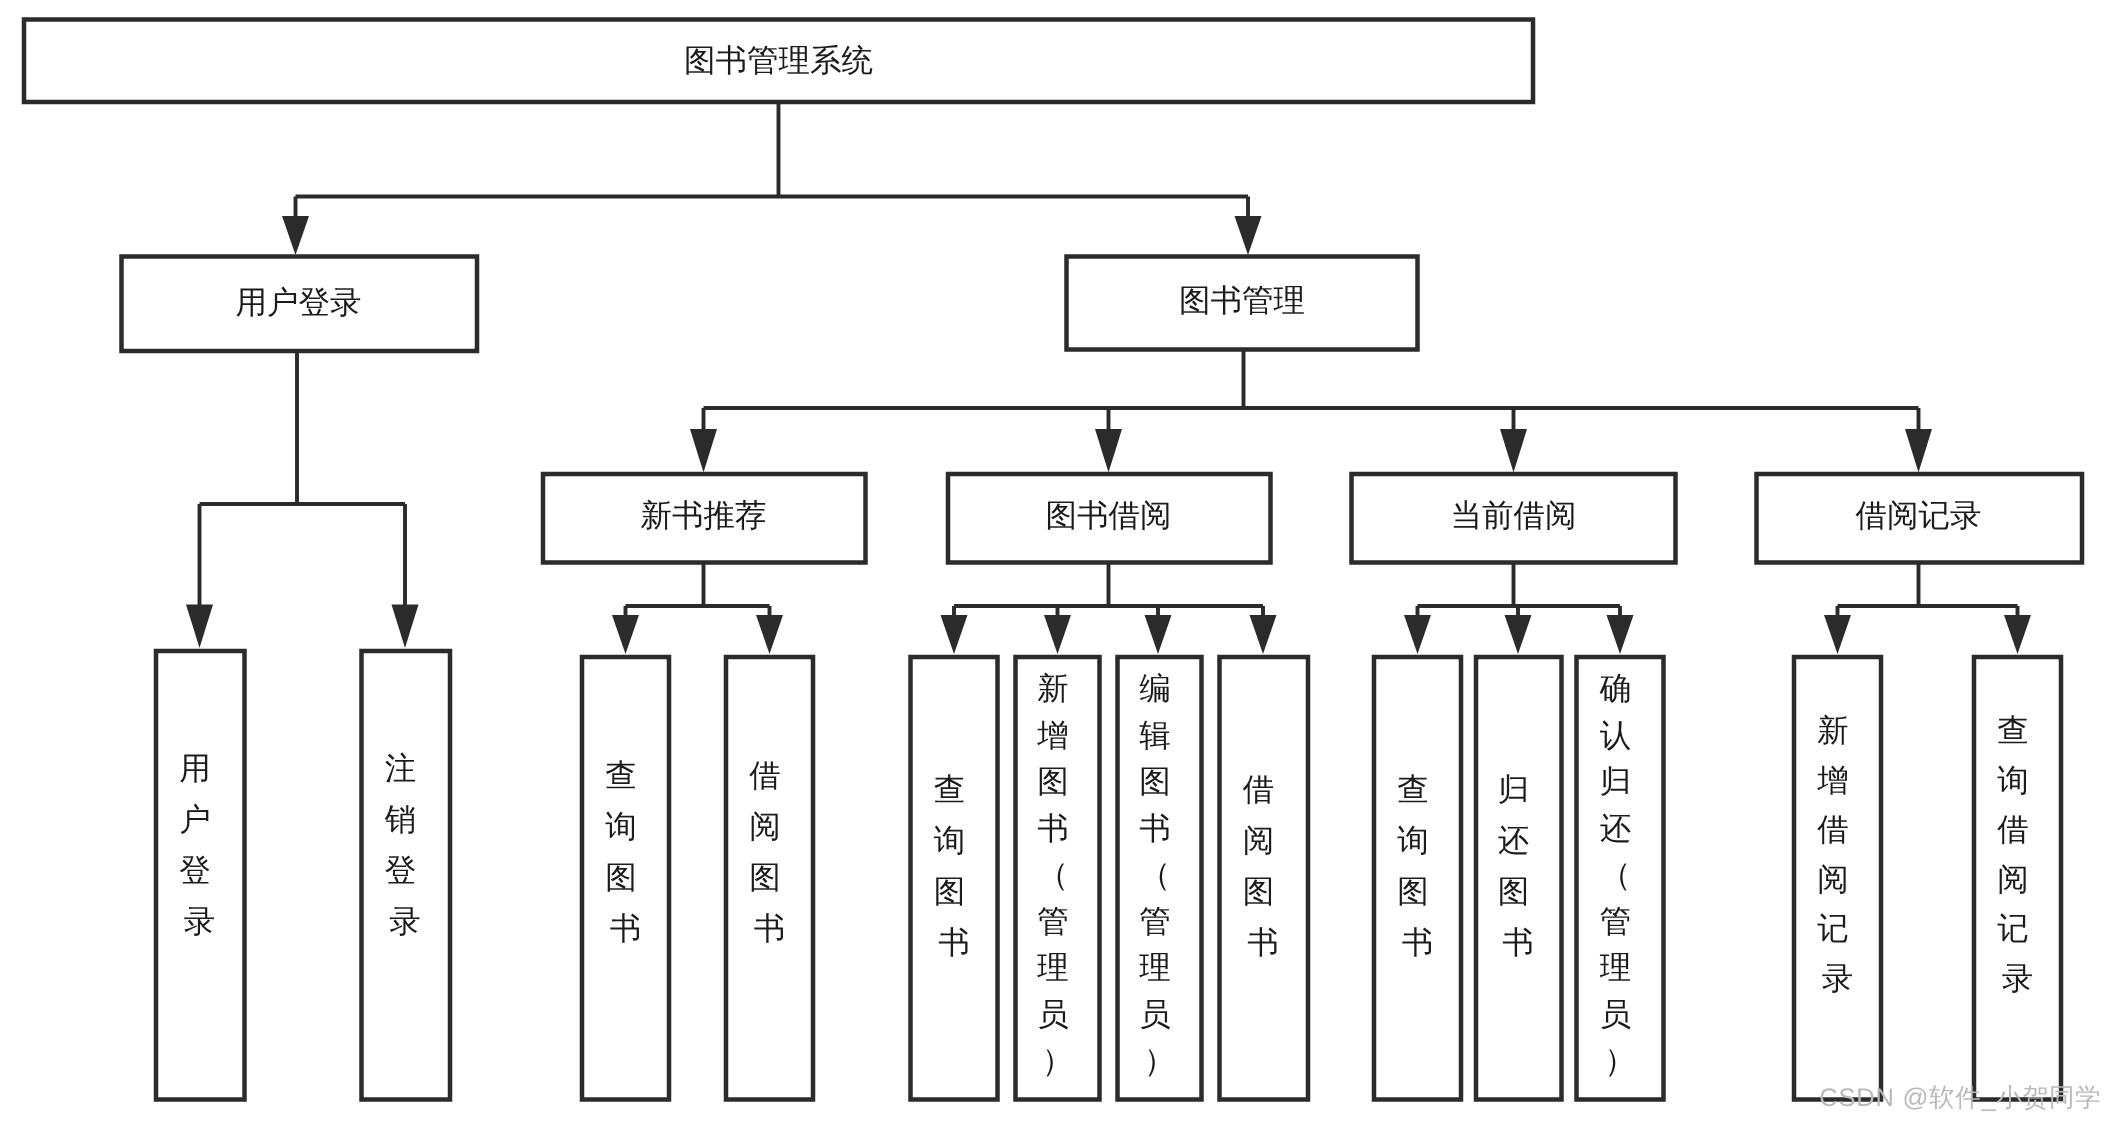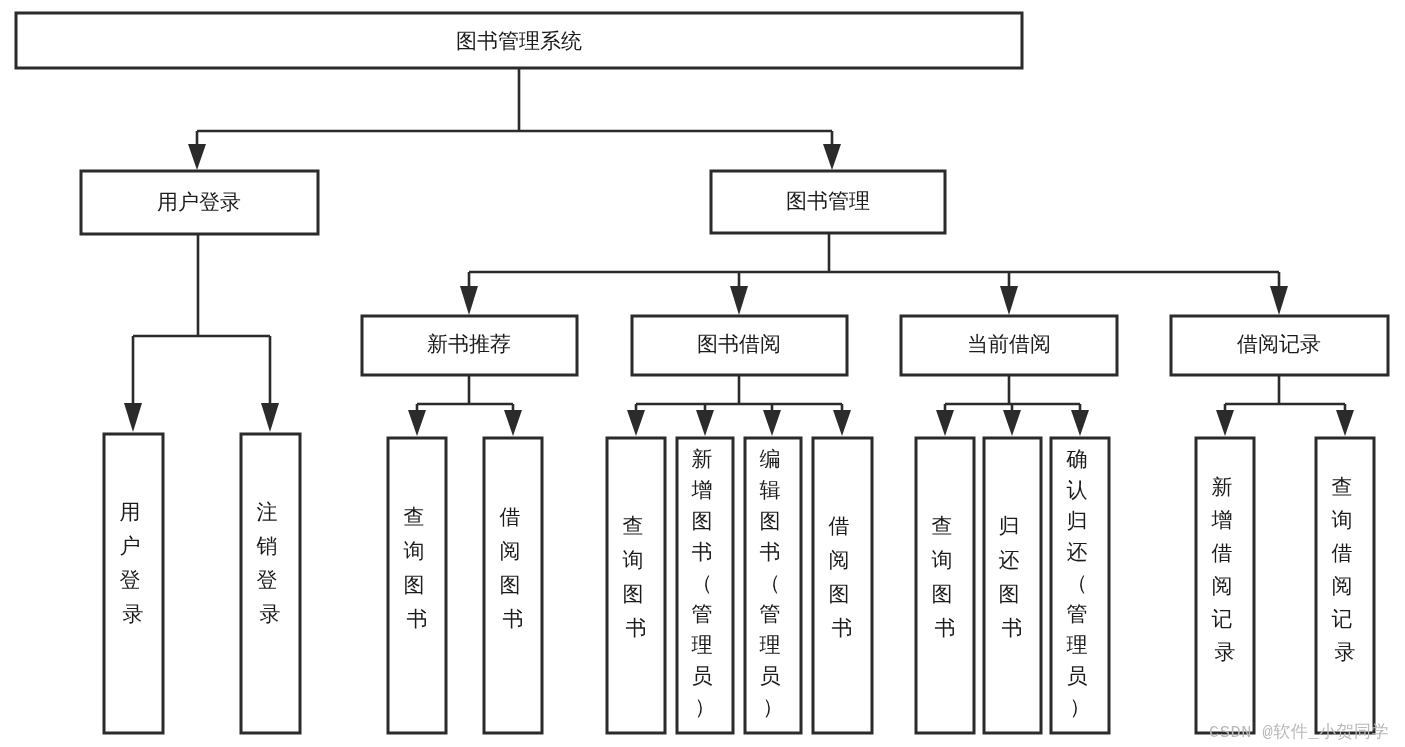--- a/index.html
+++ b/index.html
@@ -48,23 +48,23 @@
     stroke: #2b2b2b;
     stroke-width: 2.6;
     fill: none;
   }
   .arrow-head {
     fill: #2b2b2b;
     stroke: none;
   }
   .watermark {
     position: absolute;
-    right: 16px;
+    right: 4px;
     bottom: 4px;
-    font-family: Liberation Mono, monospace;
+    font-family: Liberation Sans, sans-serif;
     font-size: 17px;
     color: #b9b9b9;
     white-space: nowrap;
     letter-spacing: 0.5px;
   }
 </style>
 </head>
 <body>
 
 <div id="diagram-root">

